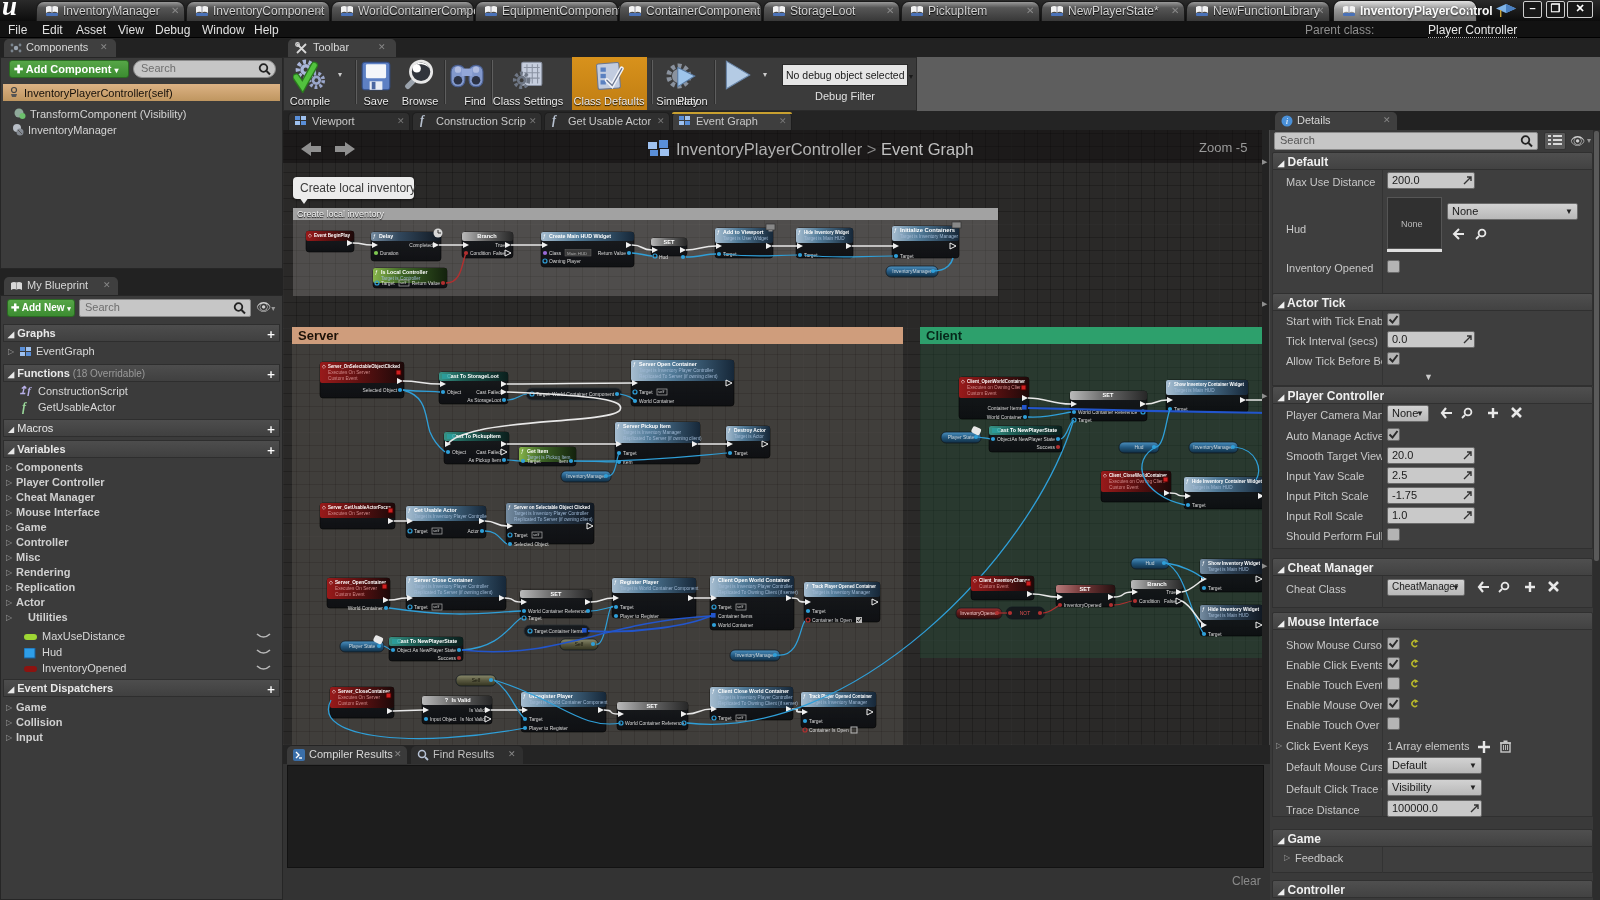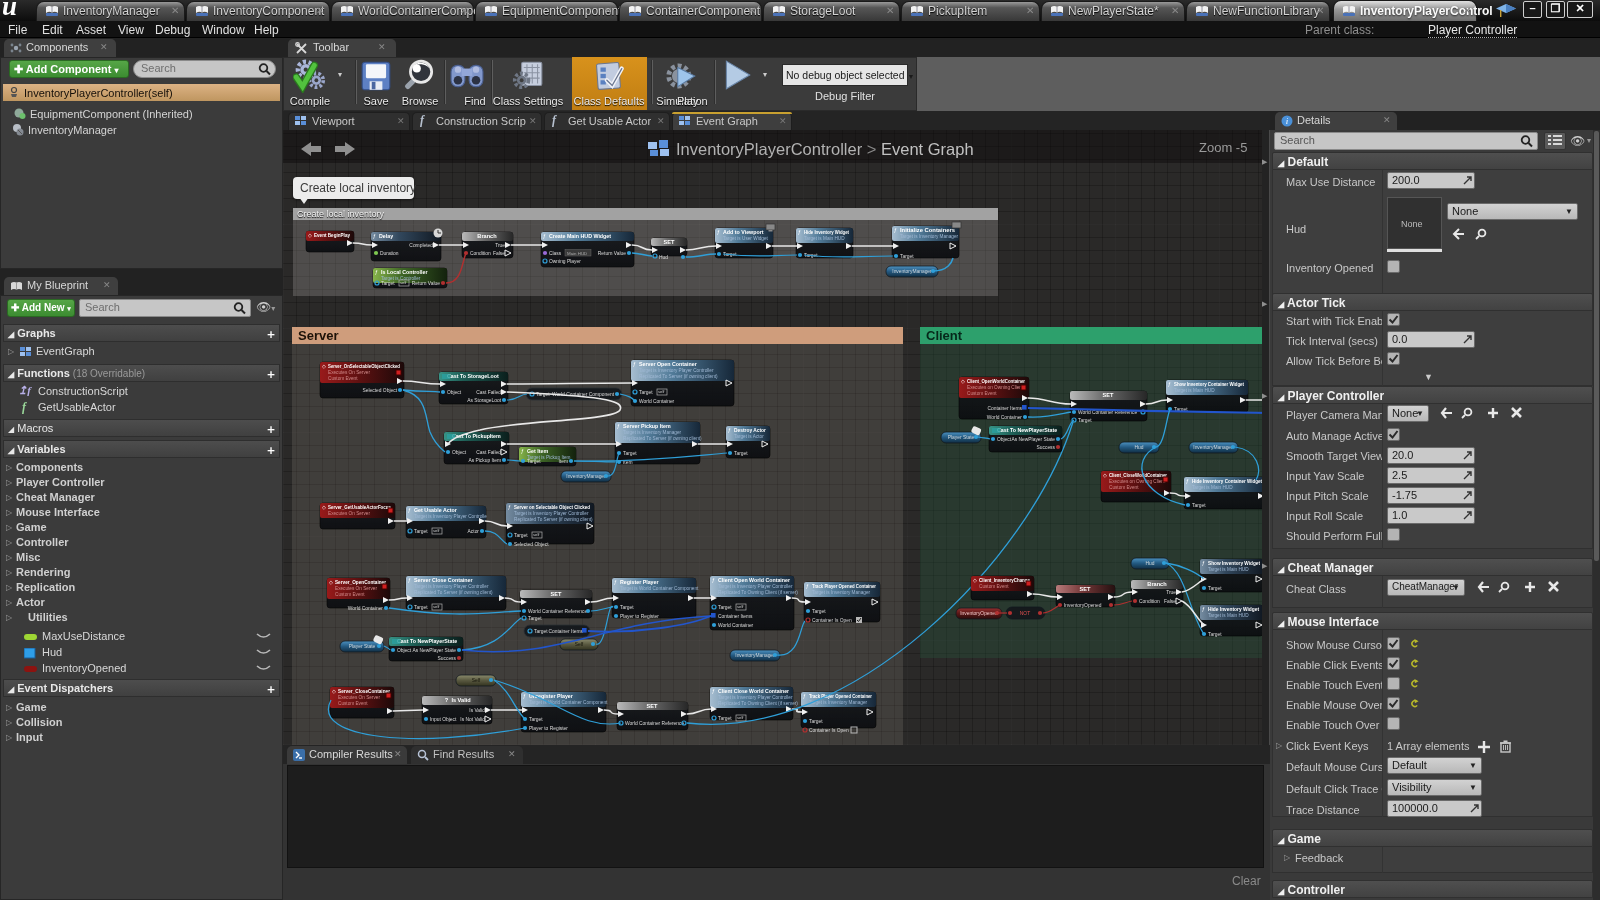--- a/index.html
+++ b/index.html
@@ -133,21 +133,21 @@
     <div class="abs" style="left:3px;top:84px;width:277px;height:17px;background:linear-gradient(#dcb284,#bf9660)"></div>
     <svg class="abs" style="left:8px;top:86px" width="12" height="12">
       <circle cx="6" cy="4" r="2.5" fill="none" stroke="#444" stroke-width="1.2"></circle>
       <path d="M3 8 L9 8 L8 11 L4 11 Z" fill="#555"></path>
     </svg>
     <div class="txt" style="left:24px;top:87px;color:#15100a;font-size:11px">InventoryPlayerController(self)</div>
     <svg class="abs" style="left:13px;top:107px" width="14" height="13">
       <circle cx="6" cy="6" r="4.5" fill="#8fa99a"></circle>
       <circle cx="9.5" cy="9" r="3" fill="#6cc06c"></circle>
     </svg>
-    <div class="txt" style="left:30px;top:108px;color:#d4d4d4;font-size:11px">EquipmentComponent (Inherited)</div>
+    <div class="txt" style="left:30px;top:108px;color:#d4d4d4;font-size:11px">TransformComponent (Visibility)</div>
     <svg class="abs" style="left:11px;top:123px" width="14" height="13">
       <circle cx="6" cy="5" r="4" fill="#b8bec6"></circle>
       <circle cx="9" cy="9" r="3.5" fill="#848a92"></circle>
       <path d="M7 7 l4 4" stroke="#555" stroke-width="1"></path>
     </svg>
     <div class="txt" style="left:28px;top:124px;color:#d4d4d4;font-size:11px">InventoryManager</div>
     <div class="abs" style="left:0;top:269px;width:283px;height:27px;background:#222"></div>
     <div class="abs" style="left:4px;top:277px;width:114px;height:18px;background:#3f3f3f;border-radius:5px 5px 0 0"></div>
     <svg class="abs" style="left:10px;top:281px" width="13" height="11" viewBox="0 0 13 11">
       <path d="M1 9 Q3.5 7.4 6.5 8.6 Q9.5 7.4 12 9 L12 2 Q9.5 0.4 6.5 1.6 Q3.5 0.4 1 2 Z" fill="#d8d8d8"></path>

